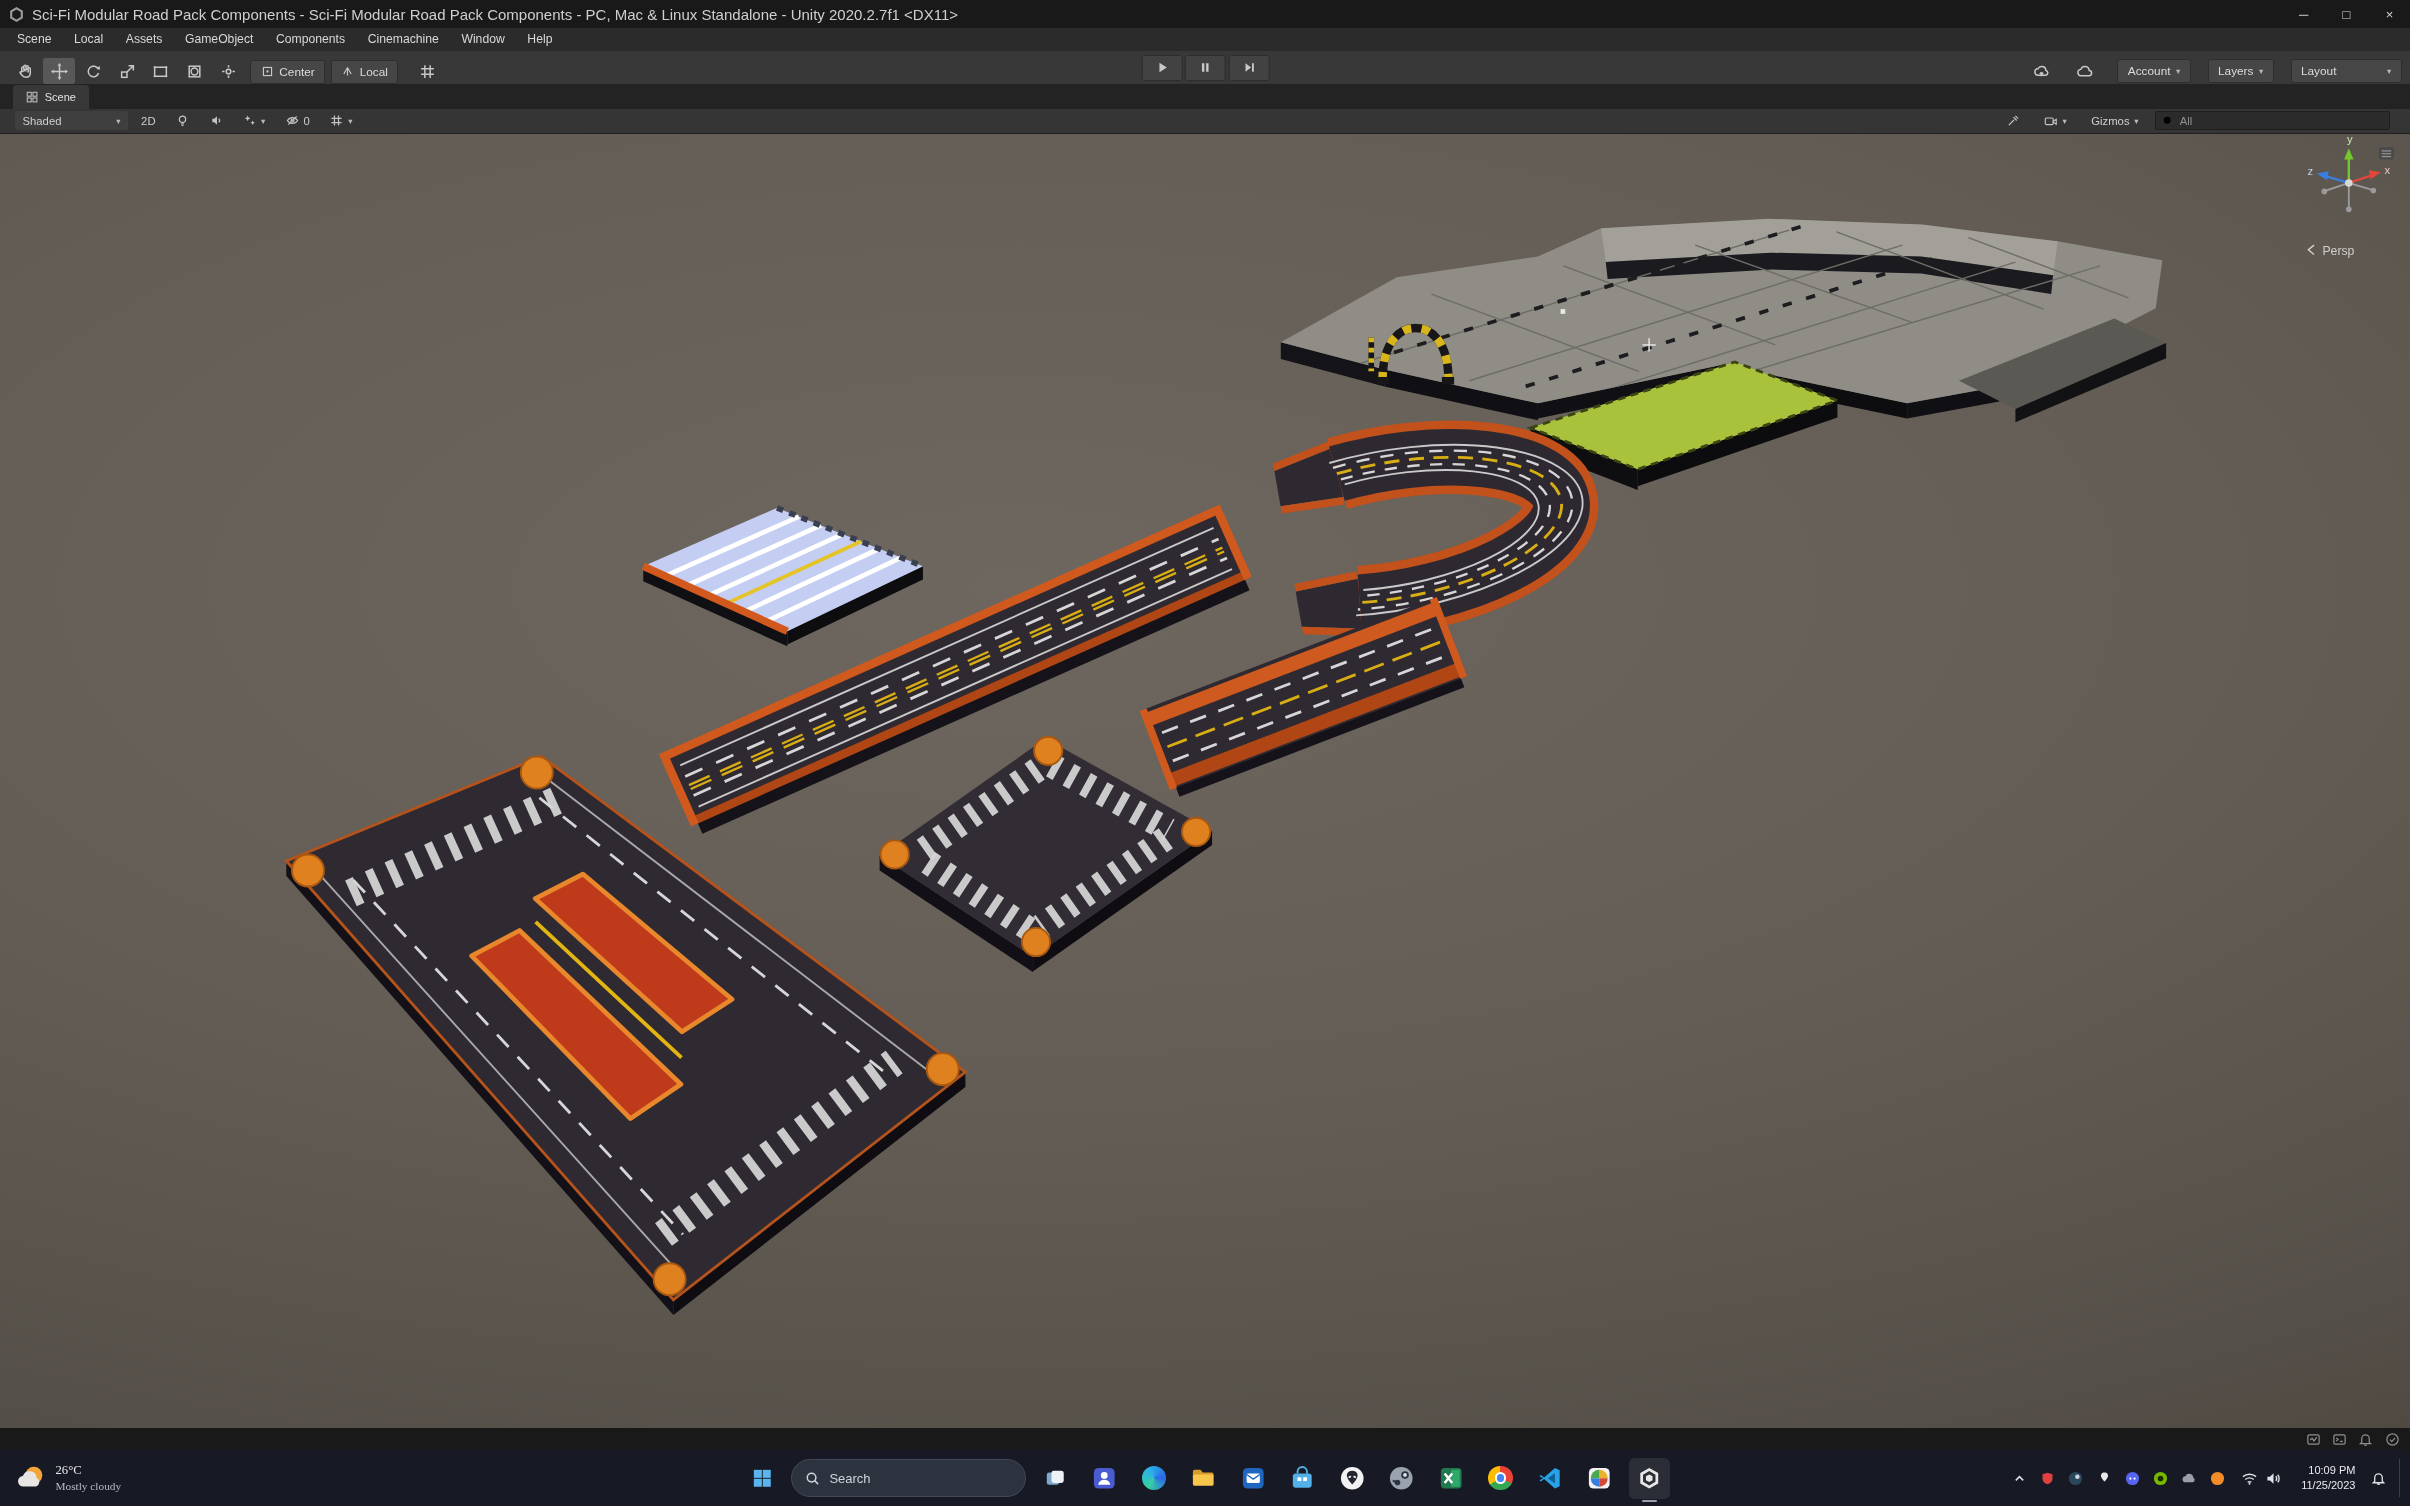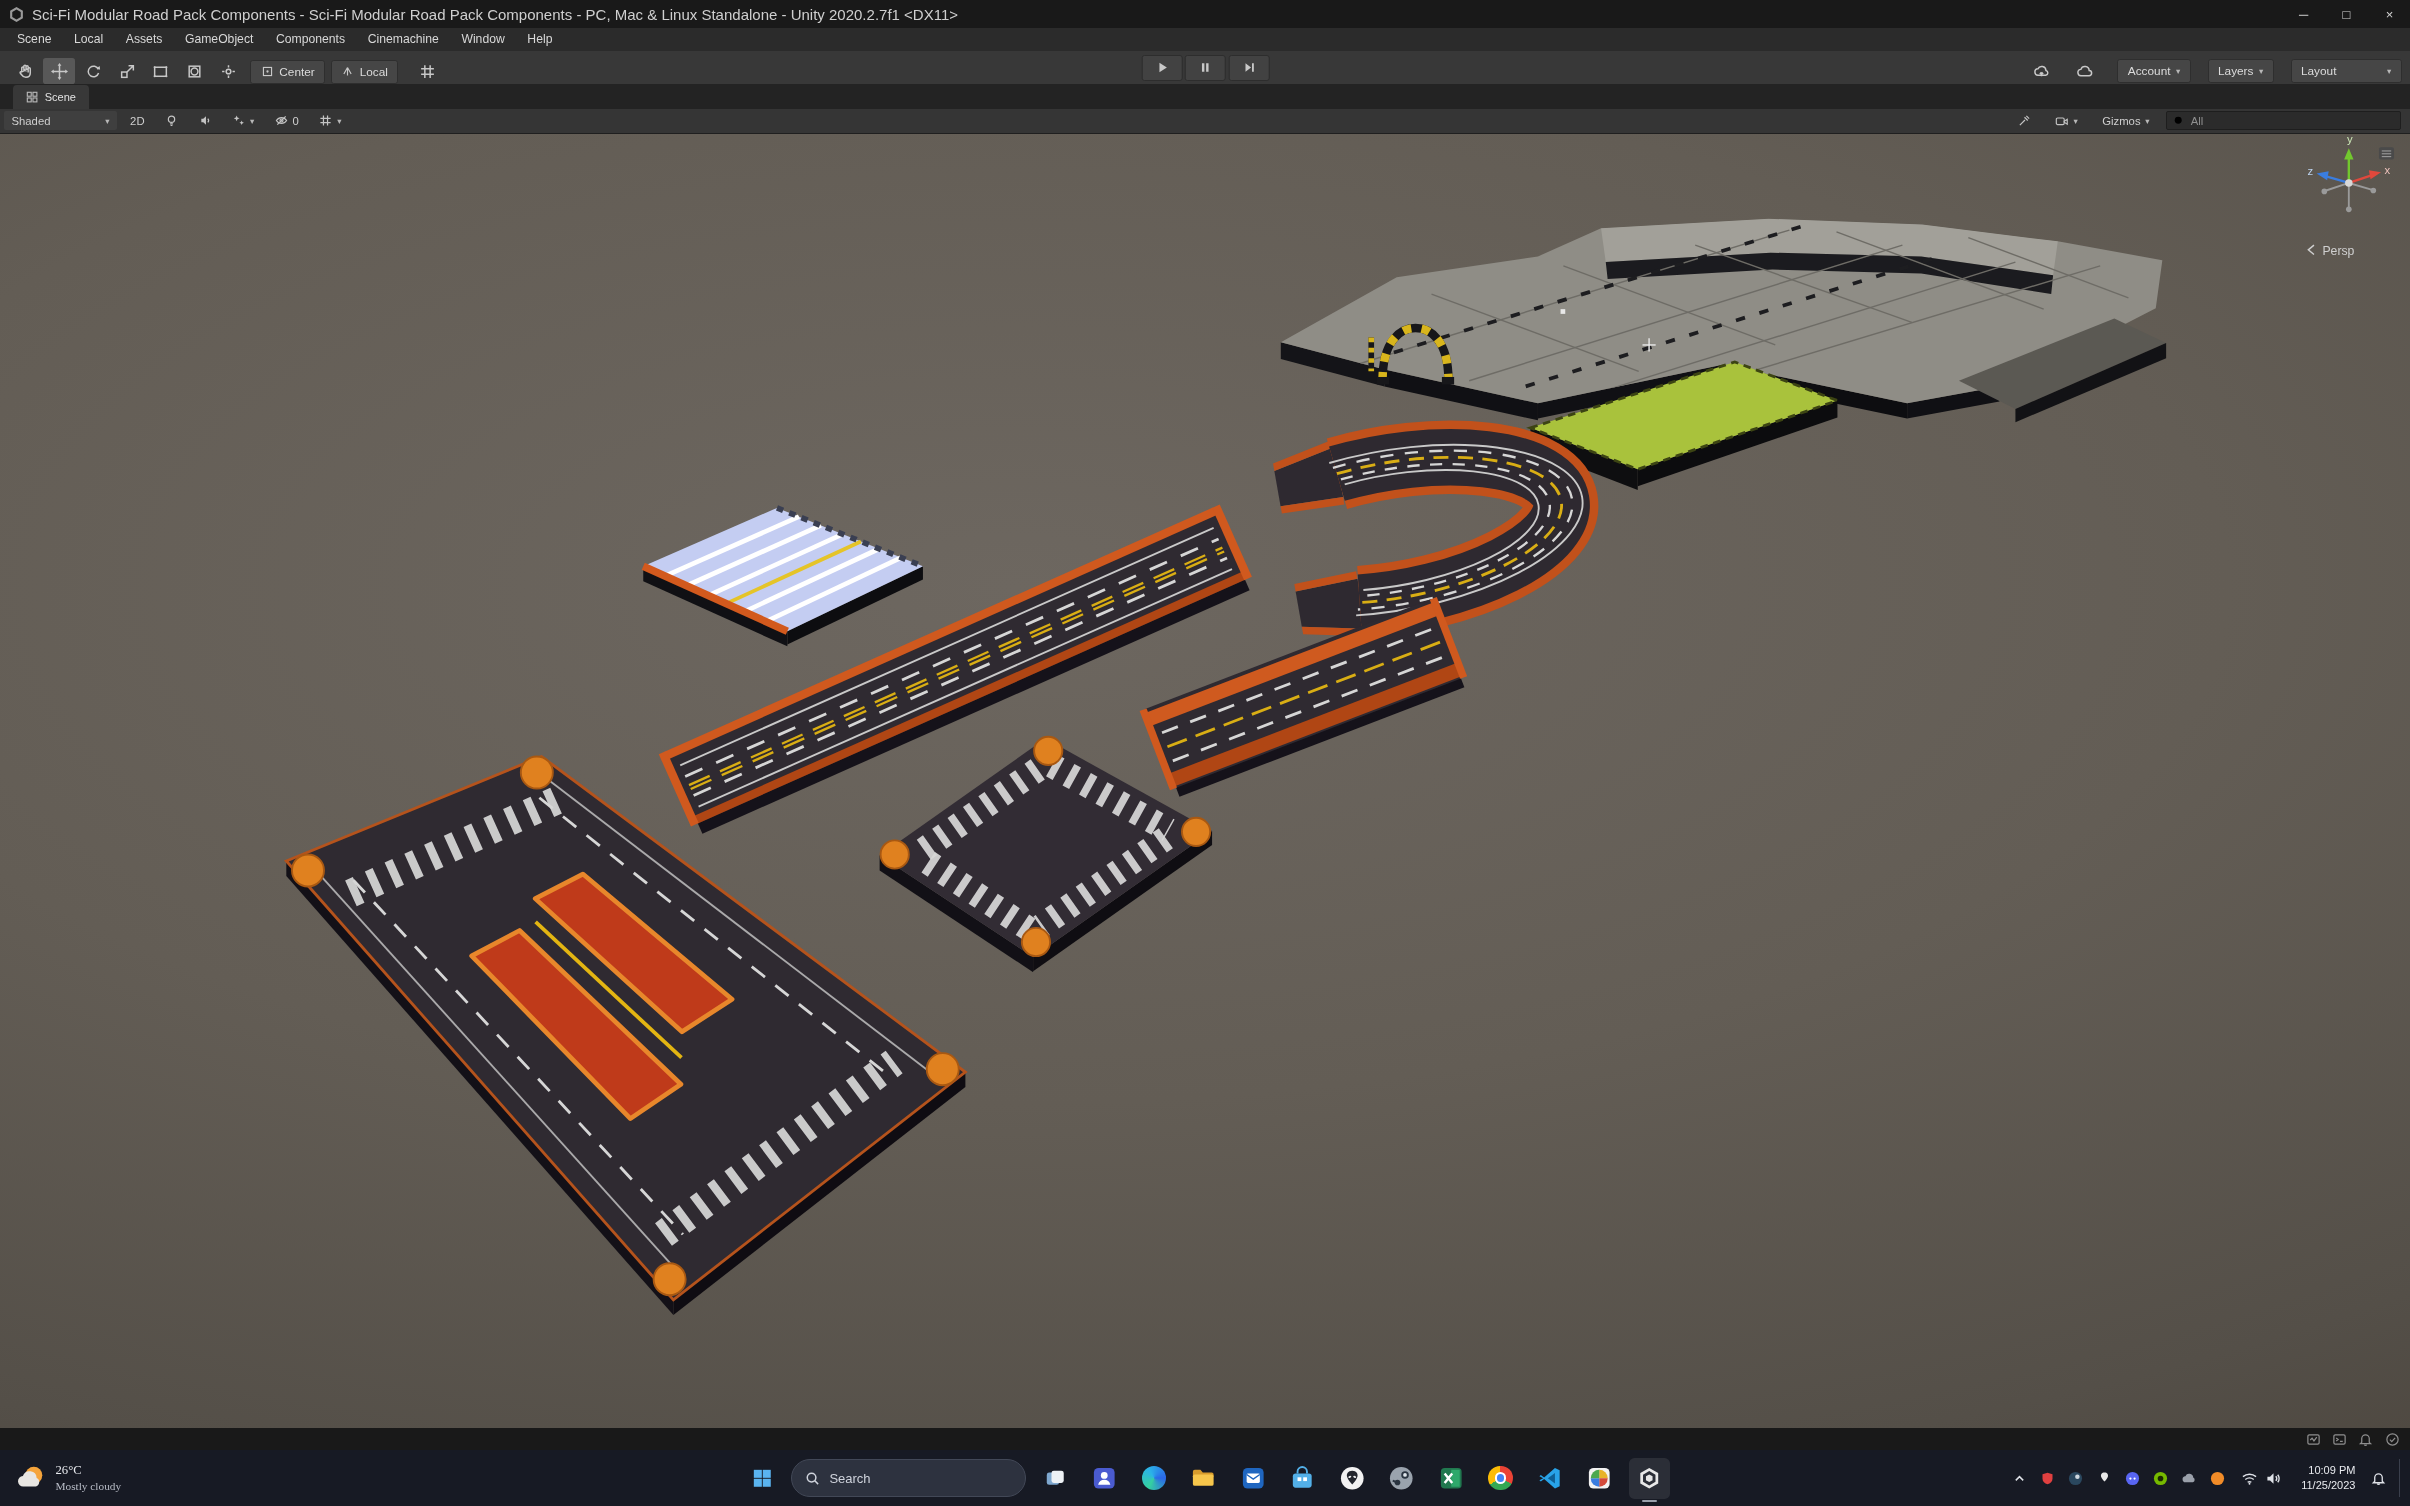--- a/index.html
+++ b/index.html
@@ -30,21 +30,21 @@
   .pbtn { width:41px; height:26px; background:#424242; border:0.9px solid #2d2d2d; border-radius:2.8px; display:flex; align-items:center; justify-content:center; }
   .tb-right { margin-left:auto; display:flex; align-items:center; gap:11.3px; }
   .caret { font-size:8.5px; color:#b8b8b8; }
 
   
   .tabbar { position:absolute; left:0; top:85px; width:2411px; height:24.5px; background:#232323; display:flex; align-items:flex-end; }
   .tab { display:flex; align-items:center; gap:6.6px; height:24.5px; padding:0 13px; background:#383838; border-radius:3.8px 3.8px 0 0; margin-left:13px; color:#e2e2e2; font-size:11px; }
   .tab svg { stroke:#b8b8b8; fill:none; stroke-width:1.3; }
 
   
-  .scenebar { position:absolute; left:0; top:109px; width:2411px; height:24.5px; background:#353535; border-bottom:0.9px solid #1f1f1f; display:flex; align-items:center; padding:0 4px; gap:5.6px; }
+  .scenebar { position:absolute; left:0; top:109px; width:2411px; height:24.5px; background:#353535; border-bottom:0.9px solid #1f1f1f; display:flex; align-items:center; padding:0 15px; gap:5.6px; }
   .sbtn { height:19px; display:inline-flex; align-items:center; gap:4.7px; padding:0 7.5px; color:#cfcfcf; font-size:11.3px; border-radius:1.9px; background:#3f3f3f; }
   .sbtn.flat { background:transparent; }
   .sbtn svg { stroke:#c4c4c4; fill:none; stroke-width:1.3; }
   .sb-right { margin-left:auto; display:flex; align-items:center; gap:9.4px; padding-right:5.6px; }
   .searchbox { width:235px; height:19px; background:#2b2b2b; border:0.9px solid #1e1e1e; border-radius:1.9px; display:flex; align-items:center; gap:5.6px; padding:0 5.6px; color:#8f8f8f; font-size:11.3px; }
 
   
   .viewport { position:absolute; left:0; top:134px; width:2411px; height:1294px;
     background:radial-gradient(120% 95% at 42% 35%, #6d6760 0%, #635d55 42%, #544f48 75%, #463f37 100%); }
   .viewport svg.scene { position:absolute; left:0; top:0; }

